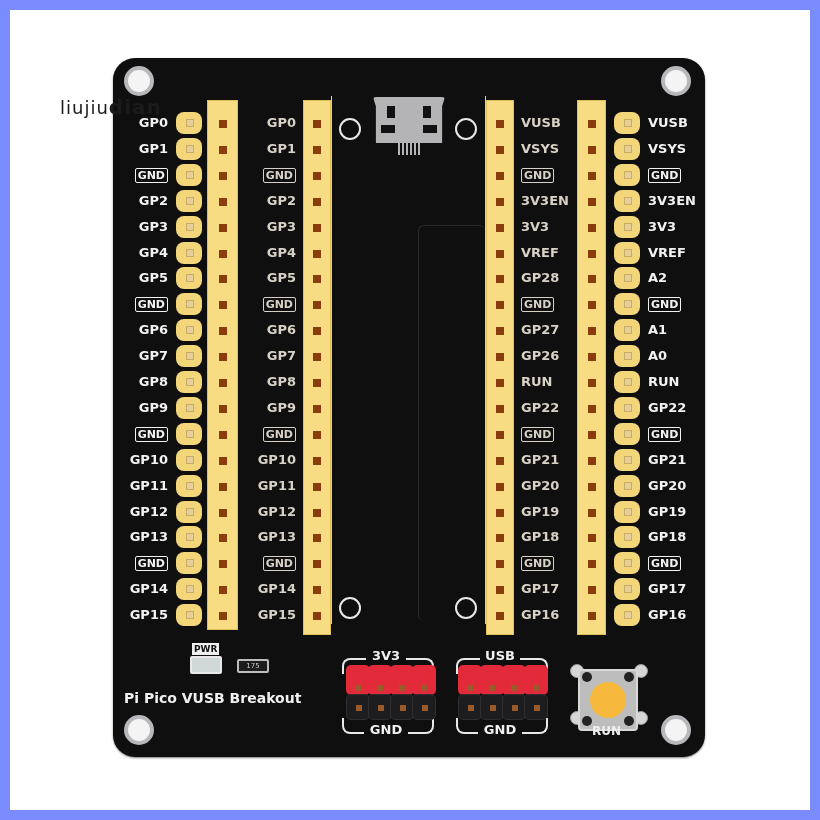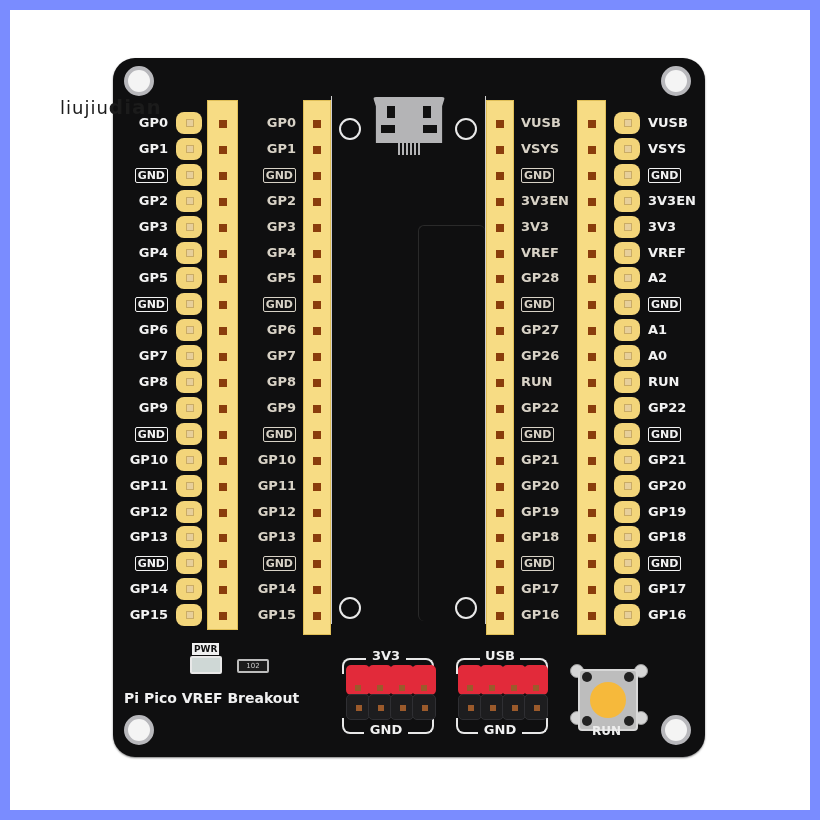--- a/index.html
+++ b/index.html
@@ -423,22 +423,22 @@
     <div class="jumper red" style="left: 524px; top: 665px; background: rgb(226, 42, 58);">
       <i style="top: 20px;"></i>
     </div>
     <div class="jumper blk" style="left: 524px; top: 694px; height: 26px;">
       <i style="top: 10px;"></i>
     </div>
   </div>
 
 <div class="pwr-label">PWR</div>
 <div class="pwr-led"></div>
-<div class="resistor">102</div>
-<div class="title">Pi Pico VREF Breakout</div>
+<div class="resistor">175</div>
+<div class="title">Pi Pico VUSB Breakout</div>
 
 <div class="btn-leg" style="left:570px;top:664px"></div>
 <div class="btn-leg" style="left:634px;top:664px"></div>
 <div class="btn-leg" style="left:570px;top:711px"></div>
 <div class="btn-leg" style="left:634px;top:711px"></div>
 <div class="btn-body"></div>
 <div class="btn-dot" style="left:582px;top:672px"></div>
 <div class="btn-dot" style="left:624px;top:672px"></div>
 <div class="btn-dot" style="left:582px;top:716px"></div>
 <div class="btn-dot" style="left:624px;top:716px"></div>

